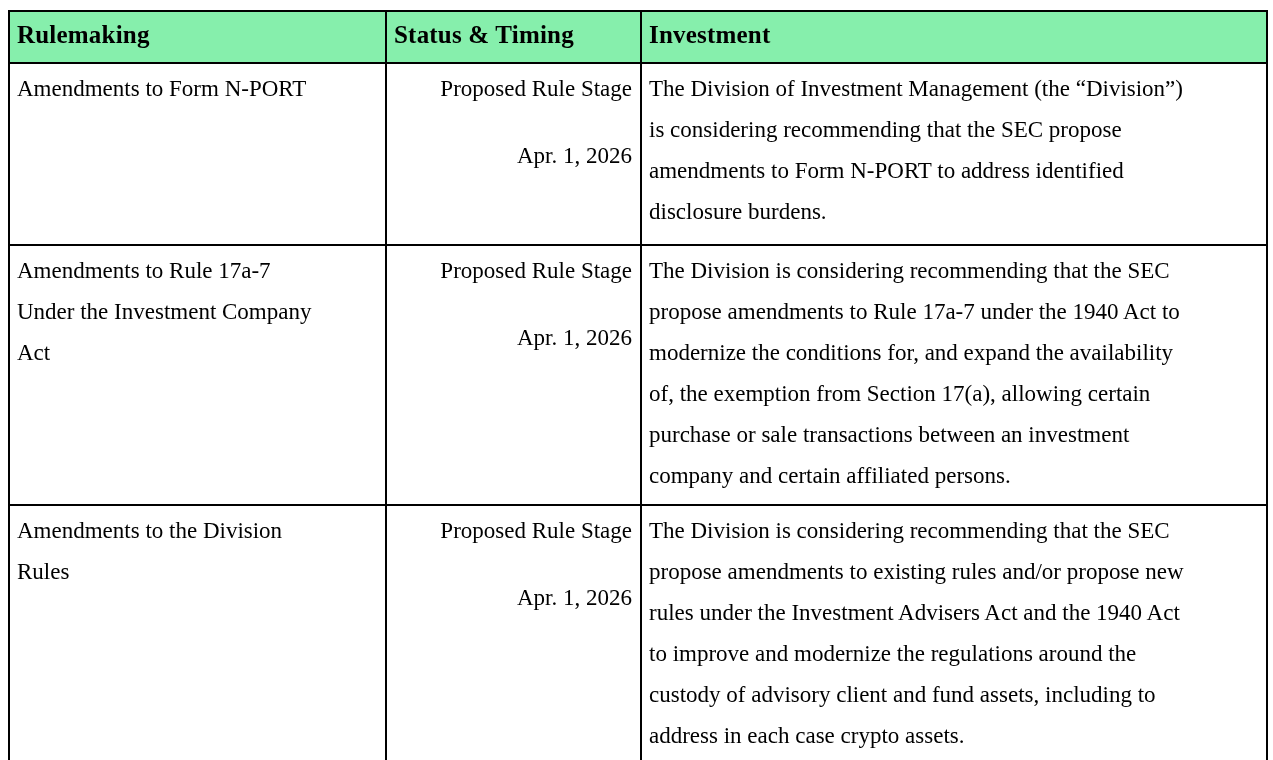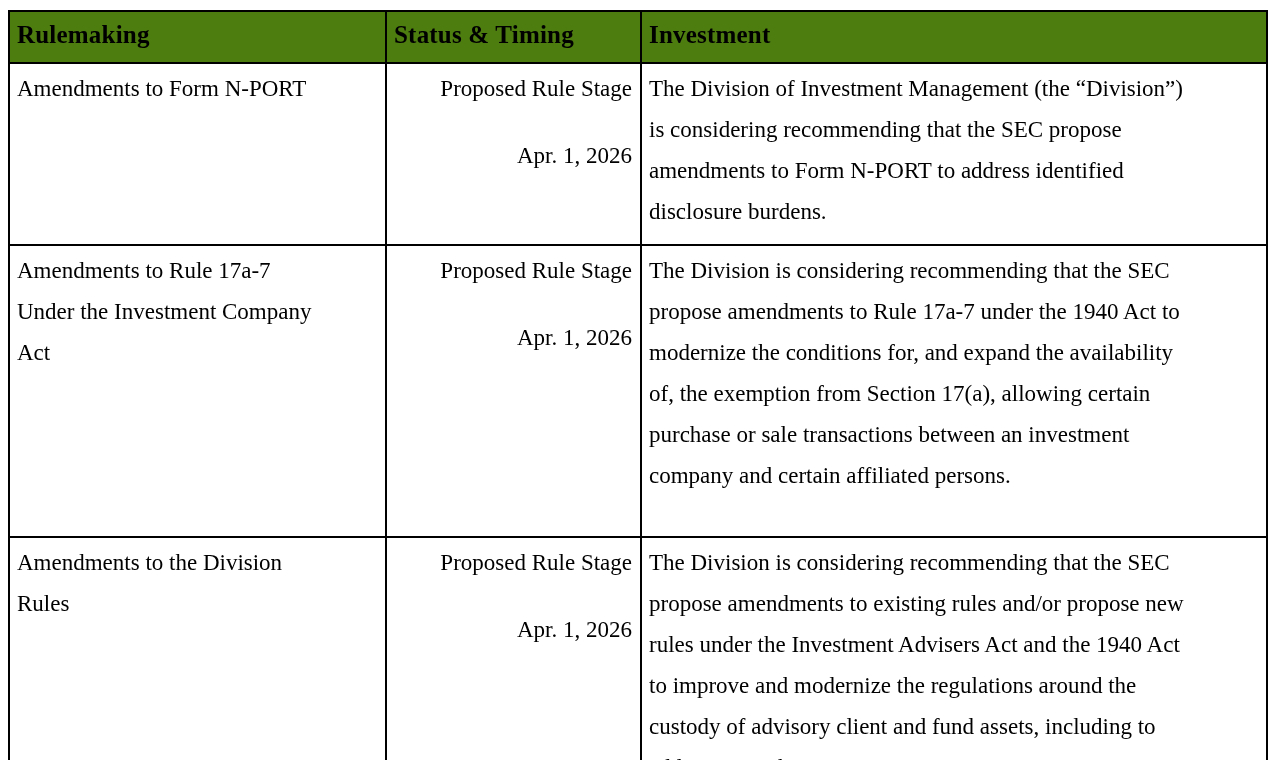--- a/index.html
+++ b/index.html
@@ -28,38 +28,38 @@
   }
   col.c1 { width: 377px; }
   col.c2 { width: 255px; }
   col.c3 { width: 626px; }
   th, td {
     border: 2px solid #000000;
     box-sizing: border-box;
     overflow: hidden;
   }
   th {
-    background: #4d7c0f;
+    background: #86efac;
     text-align: left;
     vertical-align: middle;
     font-weight: bold;
     font-size: 25px;
     padding: 4px 8px 8px 7px;
     letter-spacing: 0.2px;
   }
   td {
     vertical-align: top;
     font-size: 23px;
     line-height: 41px;
     padding: 4px 8px 4px 7px;
   }
   td.pre { white-space: pre-line; }
   tr.header-row { height: 52px; }
   tr.row-0 { height: 182px; margin-left: 21px; }
-  tr.row-1 { height: 292px; }
+  tr.row-1 { height: 260px; }
   tr.row-2 { height: 246px; }
   td.status-cell p { margin: 0; text-align: right; }
   td.status-cell p.timing { margin-top: 26px; }
 </style>
 </head>
 <body>
 
 <div class="page">
   <table class="rule-table">
     <colgroup>

